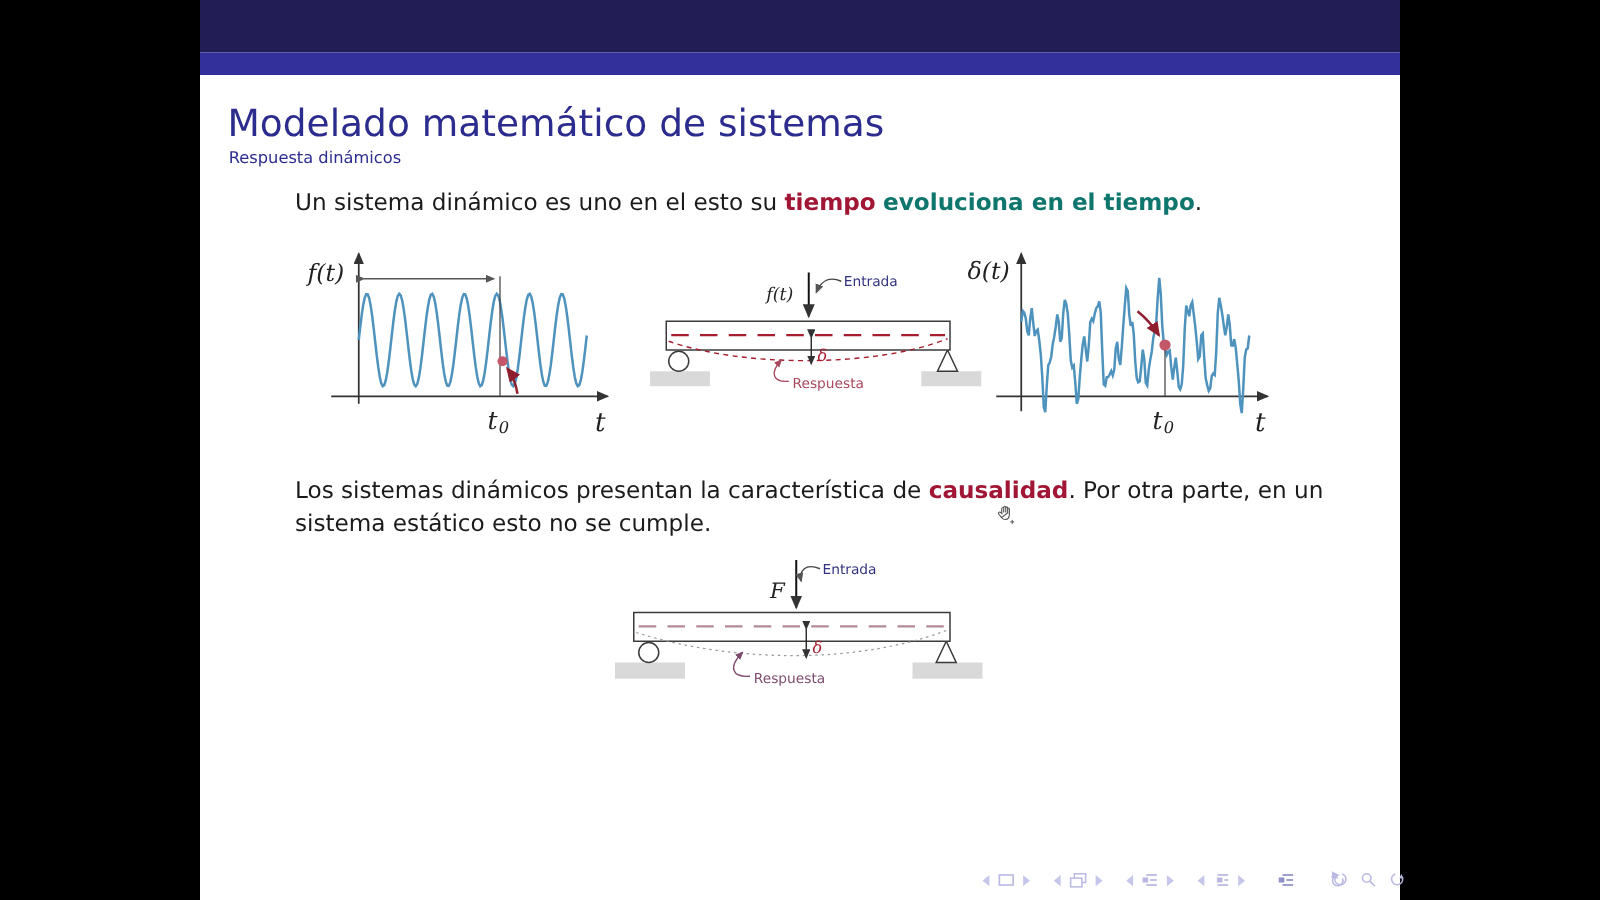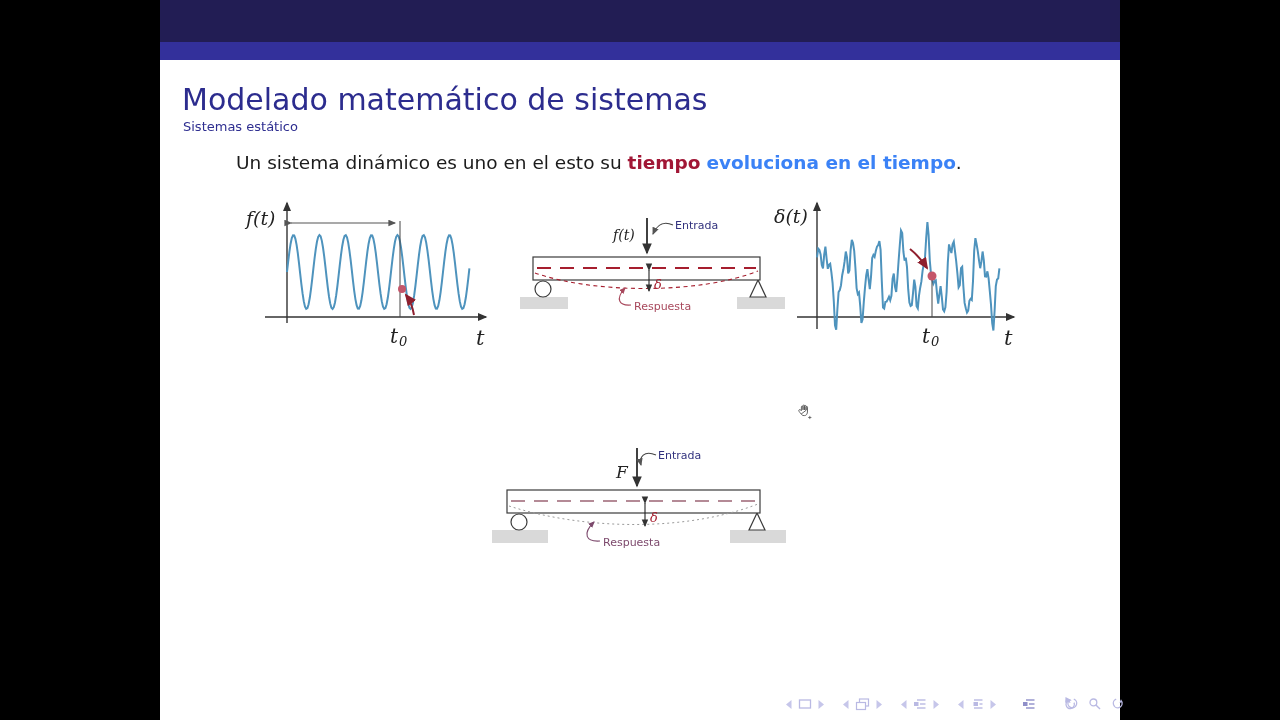--- a/index.html
+++ b/index.html
@@ -7,21 +7,21 @@
        font-family:"DejaVu Sans",sans-serif;}
   .slide{position:absolute;left:160px;top:0;width:960px;height:720px;background:#ffffff;}
   .band-dark{position:absolute;left:0;top:0;width:960px;height:42px;background:#221d54;}
   .band-light{position:absolute;left:0;top:42px;width:960px;height:18px;background:#33309b;}
   .title{position:absolute;left:22px;top:82px;font-size:30px;color:#2c2c8e;}
   .subtitle{position:absolute;left:23px;top:119px;font-size:13px;color:#2e2e90;}
   .para{position:absolute;font-size:18.5px;color:#1b1b1b;line-height:27px;}
   .para1{left:76px;top:149px;width:820px;}
   .para2{left:76px;top:379px;width:840px;}
   .alert{color:#a11635;font-weight:bold;}
-  .structure{color:#3b82f6;font-weight:bold;}
+  .structure{color:#0f766e;font-weight:bold;}
   svg{position:absolute;overflow:visible;}
   .mathlbl{font-family:"DejaVu Serif",serif;font-style:italic;fill:#222;}
   .figlbl-in{font-family:"DejaVu Sans",sans-serif;font-size:11px;fill:#32327e;}
   .figlbl-out-mid{font-family:"DejaVu Sans",sans-serif;font-size:11px;fill:#a8485c;}
   .figlbl-out-bot{font-family:"DejaVu Sans",sans-serif;font-size:11px;fill:#7d4a6d;}
   .delta-red{font-family:"DejaVu Serif",serif;font-style:italic;font-size:13px;fill:#a61e2e;}
   .navbar{position:absolute;left:624px;top:696px;height:16px;display:flex;align-items:center;}
   .navbar svg{position:static;display:block;}
   .nav-gap-s{width:5px;}.nav-gap-m{width:15px;}.nav-gap-l{width:24px;}.nav-gap-xl{width:28px;}
 </style>
@@ -49,21 +49,21 @@
       <path d="M0,0 L5,2.2 L0,4.4 Z" fill="#b9b9e3"></path>
     </marker>
   </defs>
 </svg>
 
 <div class="slide">
   <div class="band-dark"></div>
   <div class="band-light"></div>
 
   <div class="title">Modelado matemático de sistemas</div>
-  <div class="subtitle">Sistemas estático</div>
+  <div class="subtitle">Respuesta dinámicos</div>
 
   <div class="para para1"><span>Un sistema dinámico es uno en el esto su</span>
     <span class="alert">tiempo</span>
     <span class="structure">evoluciona en el tiempo</span><span>.</span></div>
 
   <svg style="left:80px;top:195px" width="260" height="155" viewBox="0 0 260 155">
     <line x1="25" y1="122" x2="246" y2="122" stroke="#333" stroke-width="1.4" marker-end="url(#ah-black)"></line>
     <line x1="47" y1="128" x2="47" y2="8" stroke="#333" stroke-width="1.4" marker-end="url(#ah-black)"></line>
     <path id="sine-left" d="M47.0,77.0L48.2,66.4L49.4,56.7L50.6,48.7L51.8,43.1L53.0,40.3L54.2,40.5L55.4,43.8L56.6,49.9L57.8,58.2L59.0,68.1L60.2,78.8L61.4,89.3L62.6,98.7L63.8,106.4L65.0,111.6L66.2,113.9L67.4,113.1L68.6,109.3L69.8,102.8L71.0,94.2L72.2,84.1L73.4,73.4L74.6,63.0L75.8,53.8L77.0,46.5L78.2,41.8L79.4,40.0L80.6,41.3L81.8,45.6L83.0,52.5L84.2,61.4L85.4,71.7L86.6,82.3L87.8,92.6L89.0,101.5L90.2,108.4L91.4,112.7L92.6,114.0L93.8,112.2L95.0,107.5L96.2,100.2L97.4,91.0L98.6,80.6L99.8,69.9L101.0,59.8L102.2,51.2L103.4,44.7L104.6,40.9L105.8,40.1L107.0,42.4L108.2,47.6L109.4,55.3L110.6,64.7L111.8,75.2L113.0,85.9L114.2,95.8L115.4,104.1L116.6,110.2L117.8,113.5L119.0,113.7L120.2,110.9L121.4,105.3L122.6,97.3L123.8,87.6L125.0,77.0L126.2,66.4L127.4,56.7L128.6,48.7L129.8,43.1L131.0,40.3L132.2,40.5L133.4,43.8L134.6,49.9L135.8,58.2L137.0,68.1L138.2,78.8L139.4,89.3L140.6,98.7L141.8,106.4L143.0,111.6L144.2,113.9L145.4,113.1L146.6,109.3L147.8,102.8L149.0,94.2L150.2,84.1L151.4,73.4L152.6,63.0L153.8,53.8L155.0,46.5L156.2,41.8L157.4,40.0L158.6,41.3L159.8,45.6L161.0,52.5L162.2,61.4L163.4,71.7L164.6,82.3L165.8,92.6L167.0,101.5L168.2,108.4L169.4,112.7L170.6,114.0L171.8,112.2L173.0,107.5L174.2,100.2L175.4,91.0L176.6,80.6L177.8,69.9L179.0,59.8L180.2,51.2L181.4,44.7L182.6,40.9L183.8,40.1L185.0,42.4L186.2,47.6L187.4,55.3L188.6,64.7L189.8,75.2L191.0,85.9L192.2,95.8L193.4,104.1L194.6,110.2L195.8,113.5L197.0,113.7L198.2,110.9L199.4,105.3L200.6,97.3L201.8,87.6L203.0,77.0L204.2,66.4L205.4,56.7L206.6,48.7L207.8,43.1L209.0,40.3L210.2,40.5L211.4,43.8L212.6,49.9L213.8,58.2L215.0,68.1L216.2,78.8L217.4,89.3L218.6,98.7L219.8,106.4L221.0,111.6L222.2,113.9L223.4,113.1L224.6,109.3L225.8,102.8L227.0,94.2L228.2,84.1L229.4,73.4" fill="none" stroke="#4e93bd" stroke-width="2"></path>
     <line x1="51" y1="28" x2="155" y2="28" stroke="#555" stroke-width="1.1" marker-end="url(#ah-gray)" marker-start="url(#ah-gray)" transform="rotate(180 103 28) rotate(180 103 28)"></line>
@@ -100,20 +100,22 @@
     <path id="noisy-right" d="M45.0,62.4L46.2,53.7L47.4,55.1L48.6,59.5L49.8,70.0L51.0,73.3L52.2,59.7L53.4,51.6L54.6,63.5L55.8,73.8L57.0,69.8L58.2,68.7L59.4,77.4L60.6,88.2L61.8,106.3L63.0,130.4L64.2,134.8L65.4,114.0L66.6,97.1L67.8,95.0L69.0,90.2L70.2,80.2L71.4,74.3L72.6,66.4L73.8,56.5L75.0,62.4L76.2,78.4L77.4,75.6L78.6,55.4L79.8,44.9L81.0,48.1L82.2,55.8L83.4,72.5L84.6,93.2L85.8,99.1L87.0,97.5L88.2,110.7L89.4,128.0L90.6,124.4L91.8,106.9L93.0,92.7L94.2,80.4L95.4,74.1L96.6,84.3L97.8,94.2L99.0,81.8L100.2,62.9L101.4,60.0L102.6,61.9L103.8,56.0L105.0,51.6L106.2,50.1L107.4,46.1L108.6,54.9L109.8,86.1L111.0,112.5L112.2,113.6L113.4,106.9L114.6,106.6L115.8,104.4L117.0,101.8L118.2,105.3L119.4,100.8L120.6,83.7L121.8,78.5L123.0,91.9L124.2,97.0L125.4,83.0L126.6,65.8L127.8,50.0L129.0,35.5L130.2,37.9L131.4,56.7L132.6,65.7L133.8,62.6L135.0,72.1L136.2,94.2L137.4,107.6L138.6,110.9L139.8,110.1L141.0,98.4L142.2,84.7L143.4,91.9L144.6,111.3L145.8,113.4L147.0,100.7L148.2,92.7L149.4,86.4L150.6,75.6L151.8,69.3L153.0,62.7L154.2,42.7L155.4,27.2L156.6,40.0L157.8,65.6L159.0,79.0L160.2,84.4L161.4,88.8L162.6,86.1L163.8,85.3L165.0,98.7L166.2,108.6L167.4,99.1L168.6,91.2L169.8,101.8L171.0,114.5L172.2,116.4L173.4,112.4L174.6,97.0L175.8,67.9L177.0,49.4L178.2,54.0L179.4,58.0L180.6,49.3L181.8,46.6L183.0,56.3L184.2,66.3L185.4,78.3L186.6,92.3L187.8,90.1L189.0,73.2L190.2,71.8L191.4,91.7L192.6,107.9L193.8,113.3L195.0,117.6L196.2,115.6L197.4,105.8L198.6,103.8L199.8,105.0L201.0,86.1L202.2,55.6L203.4,43.2L204.6,49.1L205.8,56.4L207.0,65.3L208.2,73.2L209.4,66.7L210.6,56.5L211.8,65.1L213.0,81.3L214.2,81.5L215.4,76.3L216.6,83.3L217.8,96.2L219.0,109.7L220.2,128.2L221.4,135.5L222.6,115.9L223.8,91.0L225.0,84.6L226.2,83.6L227.4,73.4" fill="none" stroke="#4e93bd" stroke-width="2"></path>
     <line x1="160" y1="82" x2="160" y2="122" stroke="#444" stroke-width="1"></line>
     <circle cx="160" cy="81" r="4.5" fill="#c4566a"></circle>
     <path d="M138,54 Q148,62 155,73" fill="none" stroke="#8f1f2e" stroke-width="2" marker-end="url(#ah-red)"></path>
     <text class="mathlbl" x="2" y="28" font-size="19">δ(t)</text>
     <text class="mathlbl" x="150" y="148" font-size="20">t</text>
     <text class="mathlbl" x="159" y="151" font-size="13">0</text>
     <text class="mathlbl" x="232" y="150" font-size="21">t</text>
   </svg>
 
+  <div class="para para2"><span>Los sistemas dinámicos presentan la característica de</span>
+    <span class="alert">causalidad</span><span>. Por otra parte, en un sistema estático esto no se cumple.</span></div>
 
   <svg style="left:636px;top:402px" width="18" height="20" viewBox="0 0 18 20">
     <path d="M5.2,12 C3.4,10 2.2,8.6 3,7.9 s1.8,0 2.4,0.8 V4.9 c0,-1.2 1.6,-1.2 1.6,0 v3
              M7,7.9 V3.9 c0,-1.2 1.6,-1.2 1.6,0 v4
              M8.6,8 V4.4 c0,-1.2 1.5,-1.2 1.5,0 V8
              M10.1,8.3 V5.2 c0,-1.1 1.4,-1.1 1.4,0 V9 c0,3 -1,4.6 -3.2,4.6 S5.9,12.8 5.2,12 Z" fill="#fff" stroke="#555" stroke-width="0.9"></path>
     <path d="M12.2,15.5 h3.2 M13.8,13.9 v3.2" stroke="#555" stroke-width="0.8"></path>
   </svg>
 
   <svg style="left:308px;top:443px" width="335" height="112" viewBox="0 0 335 112">

